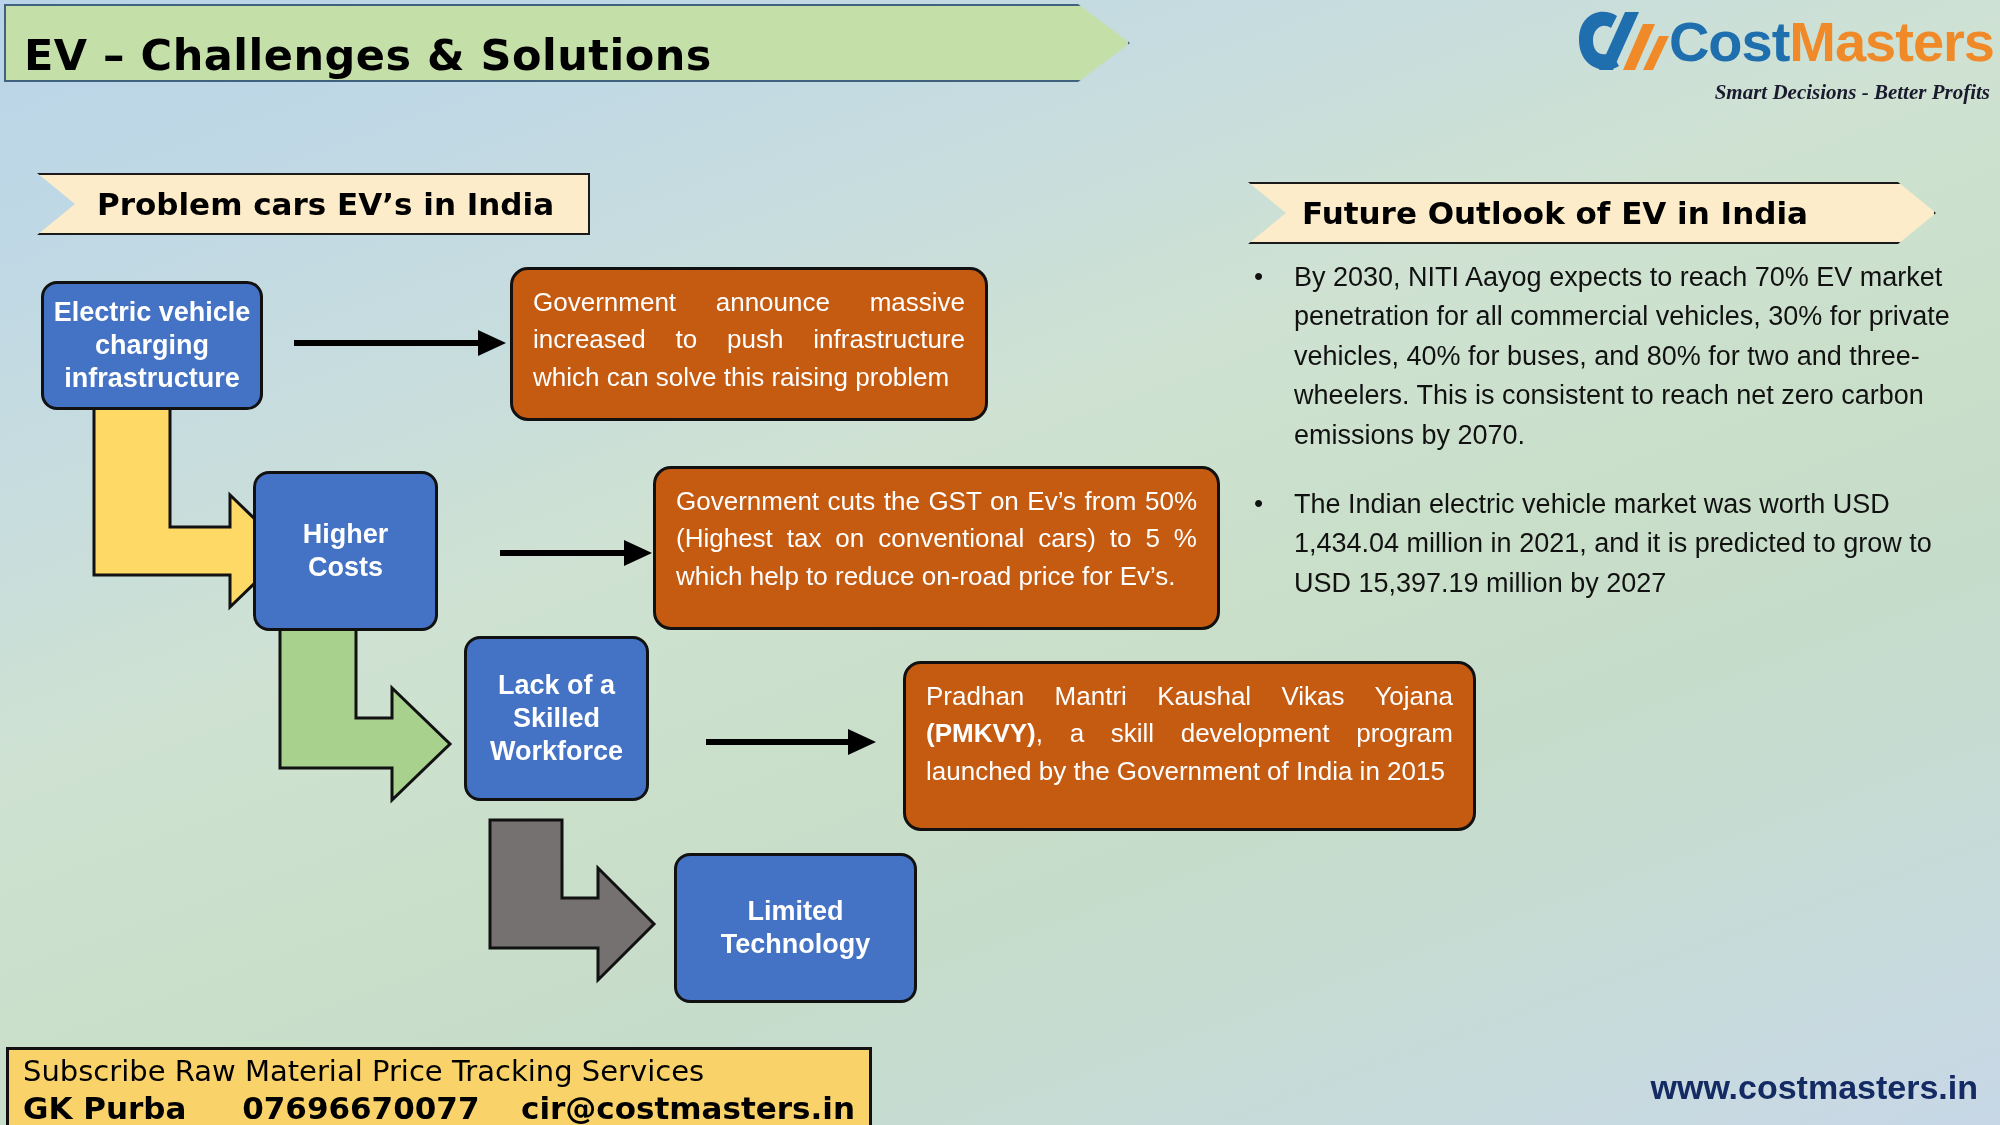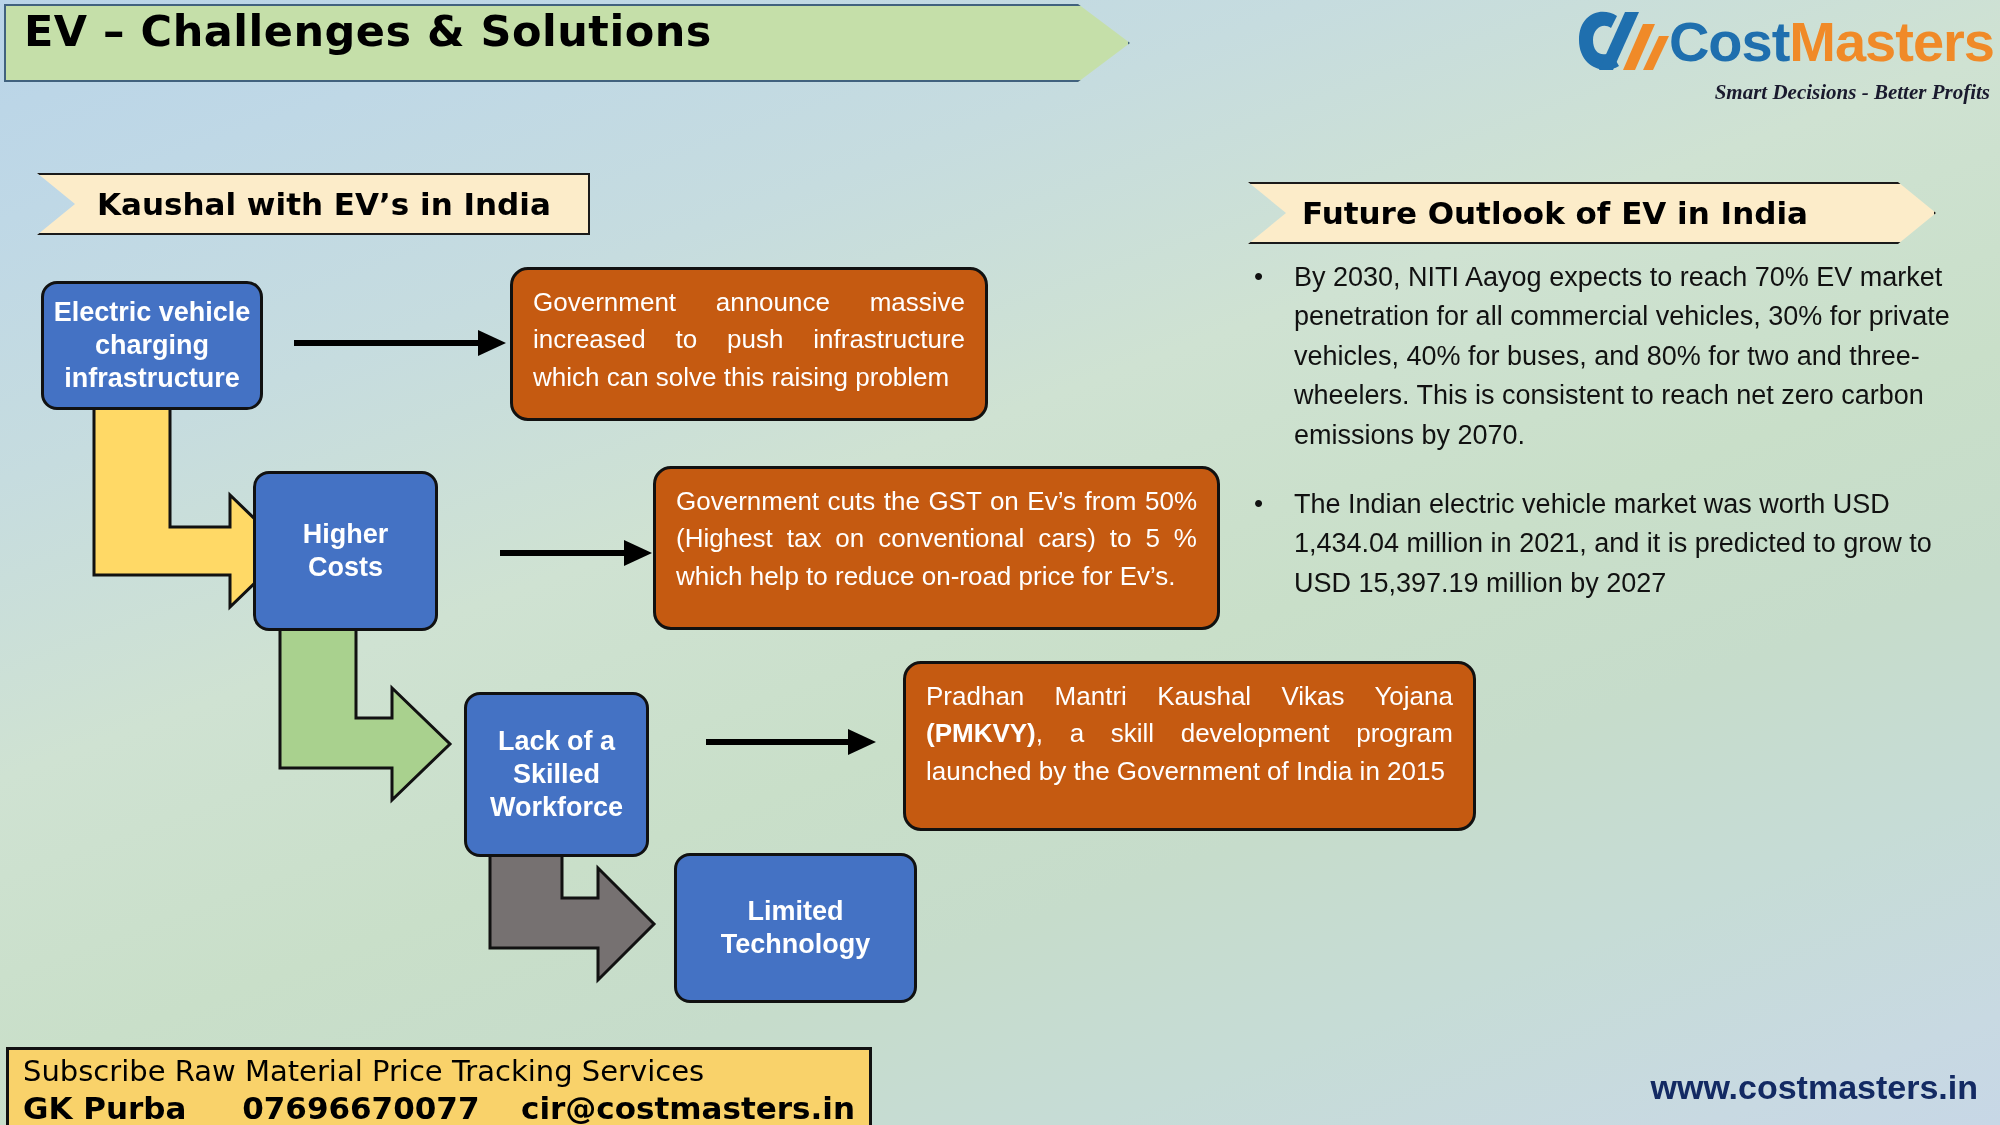--- a/index.html
+++ b/index.html
@@ -30,21 +30,21 @@
     position: absolute;
     left: 4px;
     top: 4px;
     width: 1126px;
     height: 78px;
     background: #c5dfa9;
     border: 2px solid #41627e;
     box-sizing: border-box;
     clip-path: polygon(0 0, calc(100% - 52px) 0, 100% 50%, calc(100% - 52px) 100%, 0 100%);
     display: flex;
-    align-items: flex-start;
+    align-items: flex-end;
   }
   .title-banner .title-text {
     font-family: "DejaVu Sans", sans-serif;
     font-size: 43px;
     font-weight: bold;
     color: #000000;
     letter-spacing: 0.5px;
     padding-left: 18px;
     white-space: nowrap;
   }
@@ -140,21 +140,21 @@
     line-height: 1.44;
     text-align: justify;
     text-align-last: left;
     padding: 14px 20px;
     z-index: 5;
   }
   .orange-box b { font-weight: bold; }
 
   #box-charging   { left: 41px;  top: 281px; width: 222px; height: 129px; }
   #box-higher     { left: 253px; top: 471px; width: 185px; height: 160px; }
-  #box-skilled    { left: 464px; top: 692px; width: 185px; height: 165px; }
+  #box-skilled    { left: 464px; top: 636px; width: 185px; height: 165px; }
   #box-limited    { left: 674px; top: 853px; width: 243px; height: 150px; }
 
   #sol-charging   { left: 510px; top: 267px; width: 478px; height: 154px; }
   #sol-higher     { left: 653px; top: 466px; width: 567px; height: 164px; }
   #sol-skilled    { left: 903px; top: 661px; width: 573px; height: 170px; }
 
   
   .arrows {
     position: absolute;
     left: 0; top: 0;
@@ -246,21 +246,21 @@
         <polygon points="70,16 82,16 62,62 50,62" fill="#f08a28"></polygon>
         <polygon points="86,28 96,28 80,62 70,62" fill="#f08a28"></polygon>
       </svg>
       <span class="logo-word logo-cost">Cost</span>
         <span class="logo-word logo-masters">Masters</span>
     </div>
     <div class="logo-tag">Smart Decisions - Better Profits</div>
   </div>
 
   <div class="ribbon" id="ribbon-problem">
-    <span class="ribbon-text">Kaushal with EV’s in India</span>
+    <span class="ribbon-text">Problem cars EV’s in India</span>
   </div>
   <div class="ribbon" id="ribbon-future">
     <span class="ribbon-text">Future Outlook of EV in India</span>
   </div>
 
   <svg class="arrows" viewBox="0 0 2000 1125">
 
     <polygon points="94,405 170,405 170,527 230,527 230,495 288,551 230,607 230,575 94,575" fill="#ffd966" stroke="#111111" stroke-width="3" stroke-linejoin="miter"></polygon>
 
     <polygon points="280,627 356,627 356,718 392,718 392,688 450,744 392,800 392,768 280,768" fill="#a9d18e" stroke="#111111" stroke-width="3" stroke-linejoin="miter"></polygon>

